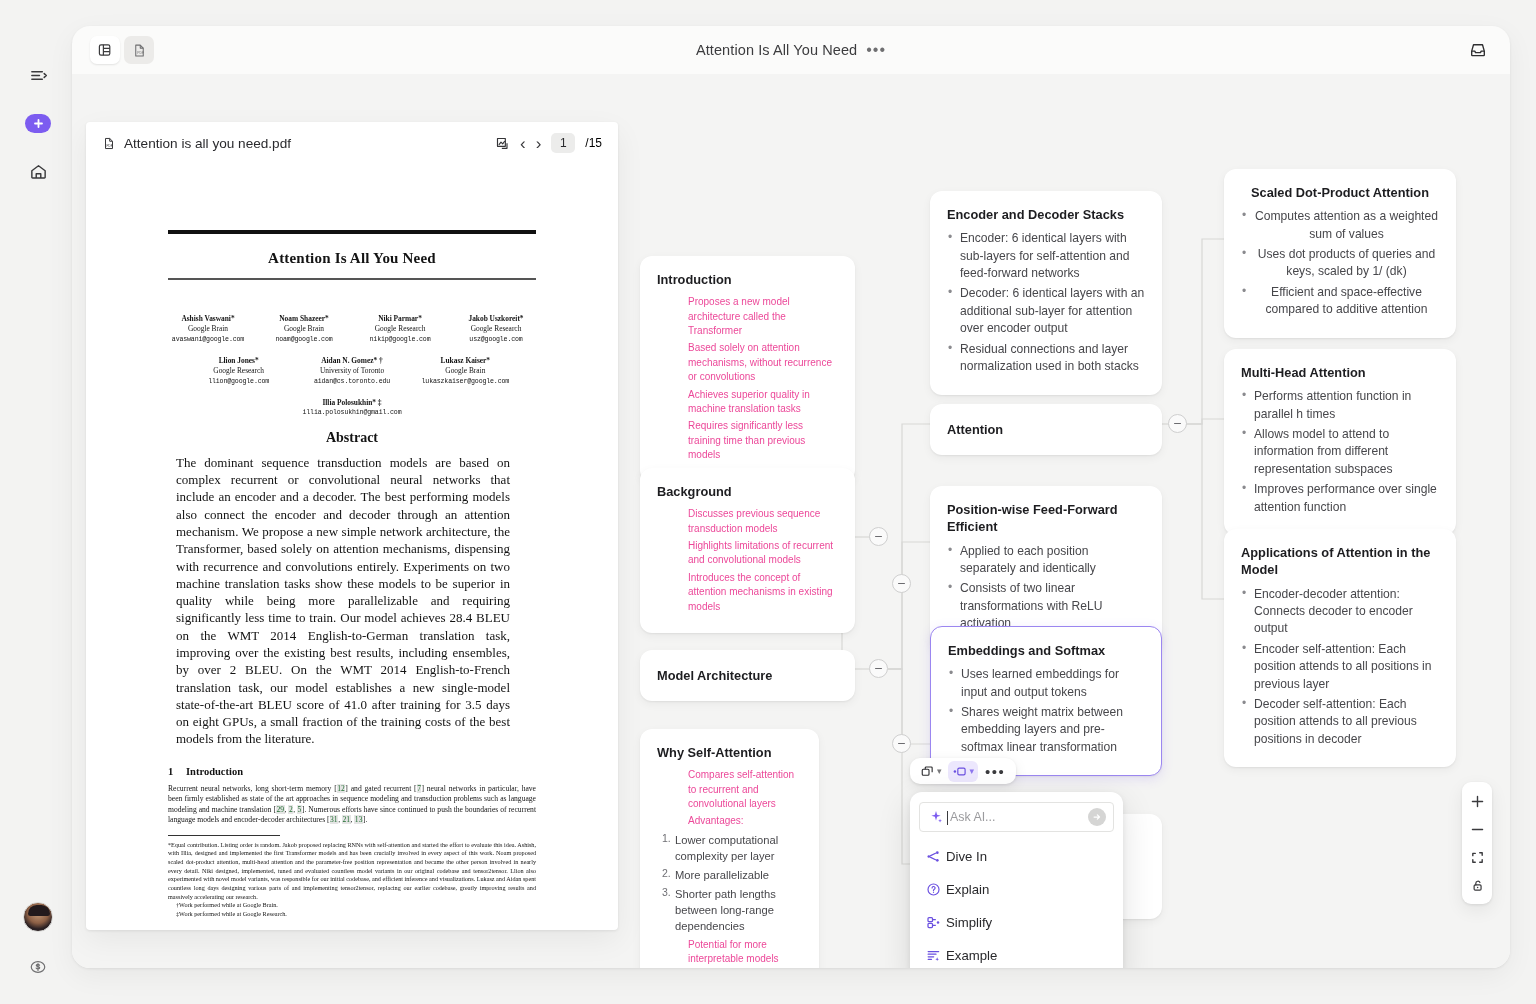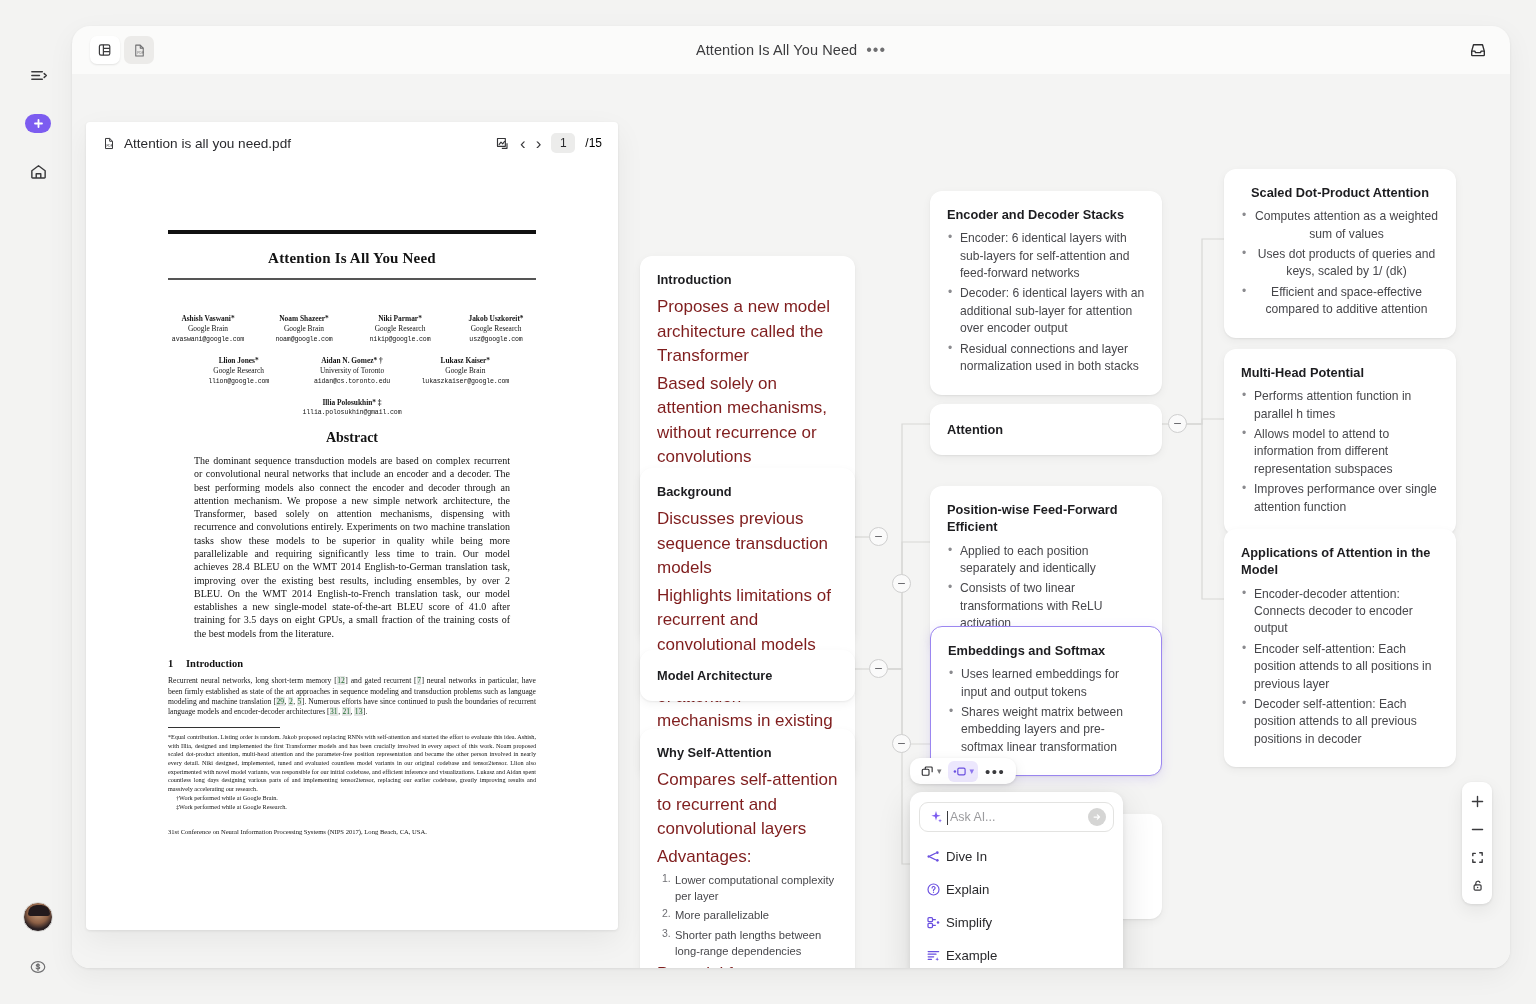--- a/index.html
+++ b/index.html
@@ -113,21 +113,21 @@
   }
   .card li::before {
     content: "•"; position: absolute; left: 1px; top: -1px; color: #8a8a8e; font-size: 12px;
   }
   .card ol { list-style: none; counter-reset: n; margin: 2px 0 3px 0; }
   .card ol li { padding-left: 18px; font-size: 11.2px; margin-bottom: 3px; }
   .card ol li::before {
     counter-increment: n; content: counter(n) "."; left: 5px; color: #6f6f74; font-size: 10.5px;
   }
   .card p.plain {
-    font-size: 17px; line-height: 1.44; color: #7f1d1d; margin-bottom: 3px;
+    font-size: 10px; line-height: 1.44; color: #ec4899; margin-bottom: 3px; margin-left: 31px;
   }
   
   .handle {
     position: absolute; width: 19px; height: 19px; border-radius: 50%;
     background: #fafafa; border: 1px solid #cfcfcf;
     display: flex; align-items: center; justify-content: center;
     cursor: pointer; z-index: 6;
   }
   .handle::before {
     content: ""; width: 7px; height: 1.4px; background: #6c6c70; border-radius: 1px;
@@ -149,21 +149,21 @@
   .tb-dots { padding: 0 5px; color: #3a3a3d; font-size: 15px; letter-spacing: 1.5px; cursor: pointer; }
 
   .ai-menu {
     position: absolute; left: 906px; top: 770px; width: 213px;
     background: #fff; border-radius: 12px; padding: 10px 9px 12px;
     box-shadow: 0 2px 6px rgba(0,0,0,.08), 0 10px 34px rgba(0,0,0,.12);
     z-index: 21;
   }
   .ask-box {
     display: flex; align-items: center; gap: 7px;
-    border: 1px solid #e3e3e1; border-radius: 9px; height: 30px; padding: 0 7px 0 9px;
+    border: 1px solid #e3e3e1; border-radius: 4px; height: 30px; padding: 0 7px 0 9px;
     margin-bottom: 8px;
   }
   .ask-box .ph { flex: 1; font-size: 12.4px; color: #9b9b9e; position: relative; }
   .ask-box .ph::before {
     content: ""; position: absolute; left: -3px; top: 1px; width: 1px; height: 14px; background: #3a3a3d;
   }
   .send-btn {
     width: 18px; height: 18px; border-radius: 50%; background: #d5d5d4;
     display: flex; align-items: center; justify-content: center; color: #fff; cursor: pointer;
   }
@@ -207,22 +207,22 @@
     margin-bottom: 11px;
   }
   .rule-bot { height: 1.6px; background: #555; margin-bottom: 34px; }
   .authors { text-align: center; font-size: 7.4px; line-height: 1.45; }
   .arow { display: flex; justify-content: center; gap: 16px; margin-bottom: 11px; }
   .au { flex: 1; }
   .au .nm { font-weight: 700; }
   .au .em { font-family: "Liberation Mono", monospace; font-size: 6.6px; letter-spacing: -.15px; }
   .abs-h { text-align: center; font-weight: 700; font-size: 14px; margin: 12px 0 8px; }
   .abs-b {
-    font-size: 10px; line-height: 1.33; text-align: justify;
-    margin: 0 26px 18px 26px;
+    font-size: 13px; line-height: 1.33; text-align: justify;
+    margin: 0 26px 18px 8px;
   }
   .sec-h { font-size: 10.5px; font-weight: 700; margin-bottom: 7px; }
   .sec-h i { display: inline-block; width: 18px; font-style: normal; }
   .body-p { font-size: 7.6px; line-height: 1.38; text-align: justify; }
   .cit { background: #e5e5e5; color: #1d6b2e; padding: 0 .5px; }
   .fn-rule { width: 112px; height: 1px; background: #333; margin: 9px 0 5px; }
   .fn { font-size: 6.2px; line-height: 1.4; text-align: justify; }
   .fn-l { font-size: 6.2px; line-height: 1.45; margin-left: 8px; }
   .venue { font-size: 6.6px; margin-top: 16px; }
 
@@ -338,21 +338,21 @@
         <p class="plain">Highlights limitations of recurrent and convolutional models</p>
         <p class="plain">Introduces the concept of attention mechanisms in existing models</p>
       </div>
       <div class="handle" style="left:797px; top:453px;"></div>
 
       <div class="card title-only" style="left:568px; top:576px; width:215px;">
         <h3>Model Architecture</h3>
       </div>
       <div class="handle" style="left:797px; top:585px;"></div>
 
-      <div class="card" style="left:568px; top:655px; width:215px;">
+      <div class="card" style="left:568px; top:655px; width:179px;">
         <h3>Why Self-Attention</h3>
         <p class="plain">Compares self-attention to recurrent and convolutional layers</p>
         <p class="plain">Advantages:</p>
         <ol>
           <li>Lower computational complexity per layer</li>
           <li>More parallelizable</li>
           <li>Shorter path lengths between long-range dependencies</li>
         </ol>
         <p class="plain">Potential for more interpretable models</p>
       </div>
@@ -392,21 +392,21 @@
       <div class="card" style="left:1152px; top:95px; width:232px;text-align:center;">
         <h3>Scaled Dot-Product Attention</h3>
         <ul>
           <li>Computes attention as a weighted sum of values</li>
           <li>Uses dot products of queries and keys, scaled by 1/ (dk)</li>
           <li>Efficient and space-effective compared to additive attention</li>
         </ul>
       </div>
 
       <div class="card" style="left:1152px; top:275px; width:232px;">
-        <h3>Multi-Head Potential</h3>
+        <h3>Multi-Head Attention</h3>
         <ul>
           <li>Performs attention function in parallel h times</li>
           <li>Allows model to attend to information from different representation subspaces</li>
           <li>Improves performance over single attention function</li>
         </ul>
       </div>
 
       <div class="card" style="left:1152px; top:455px; width:232px;">
         <h3>Applications of Attention in the Model</h3>
         <ul>

